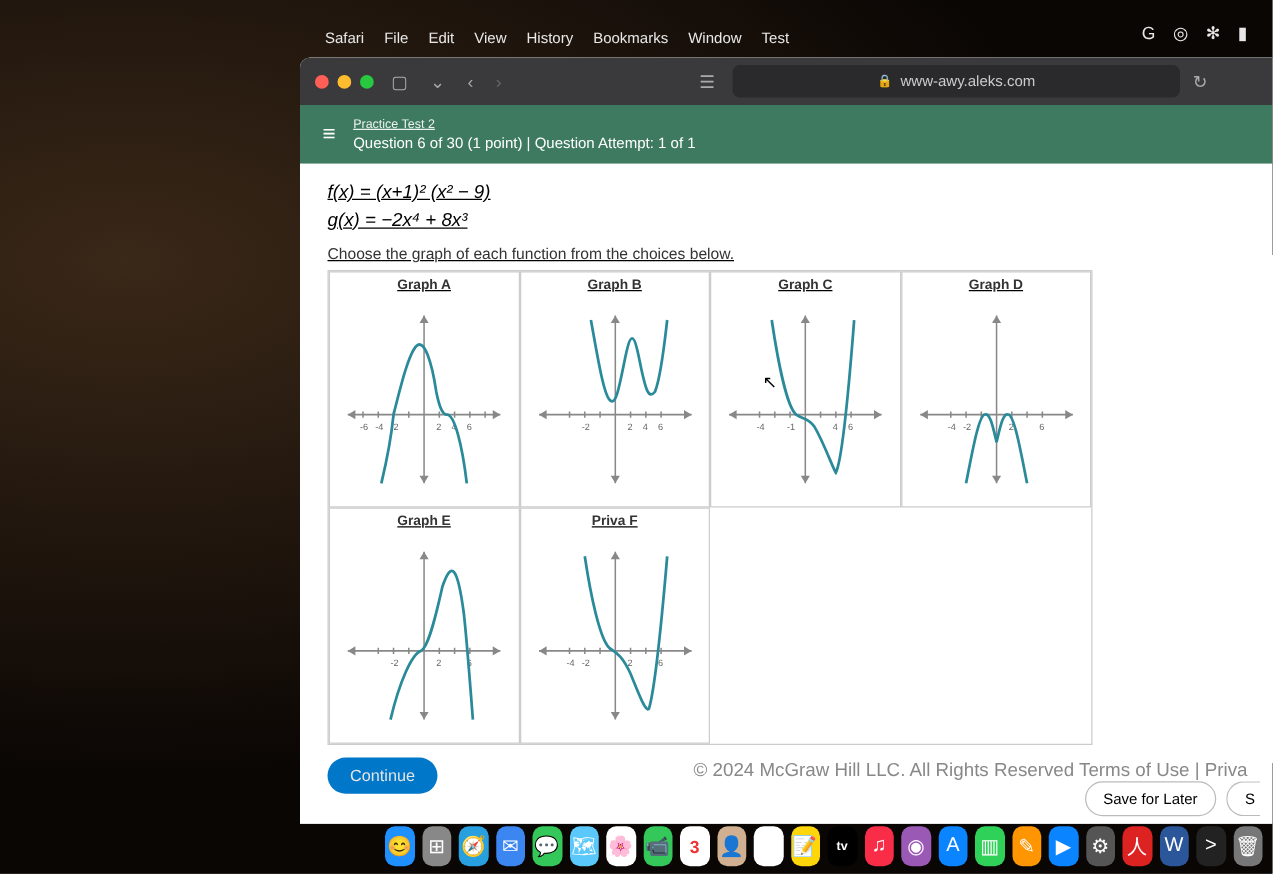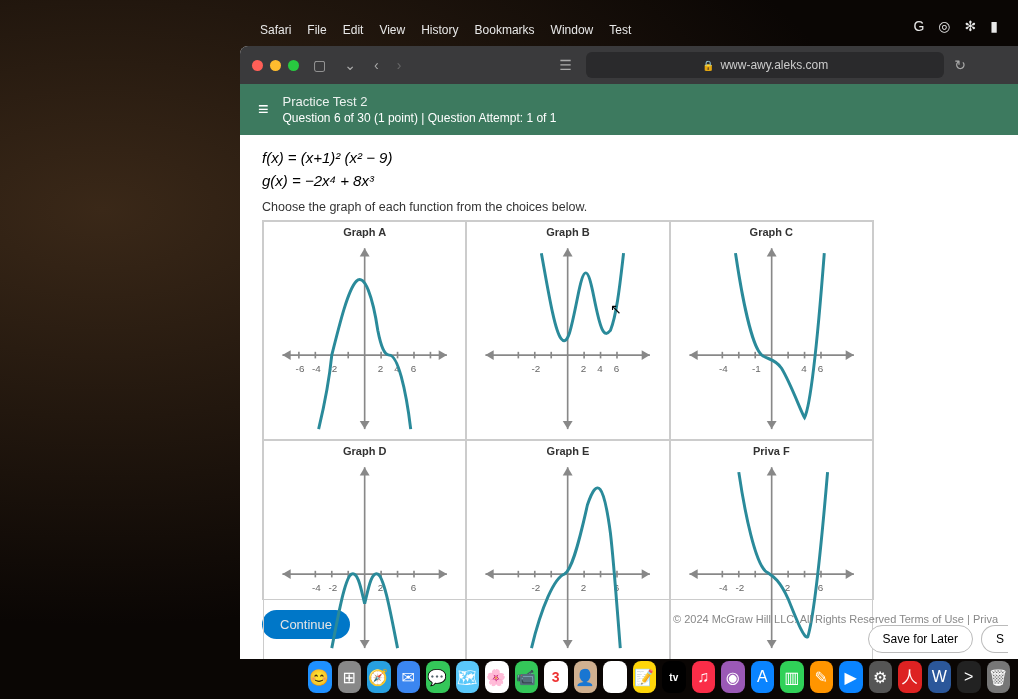--- a/index.html
+++ b/index.html
@@ -12,33 +12,33 @@
 .toolbar { height:38px; background:#3a3a3c; display:flex; align-items:center; padding:0 12px; gap:10px; flex-shrink:0;}
 .traffic { display:flex; gap:7px; }
 .dot { width:11px; height:11px; border-radius:50%; }
 .dot.red{background:#ff5f57;} .dot.yellow{background:#febc2e;} .dot.green{background:#28c840;}
 .tb-btn { color:#aaa; font-size:14px; padding:0 4px;}
 .addr { flex:1; max-width:420px; margin:0 auto; background:#2a2a2c; border-radius:6px; height:26px; display:flex; align-items:center; justify-content:center; gap:6px; color:#ccc; font-size:12px;}
 .lock{font-size:10px;}
 .reload{ color:#aaa; font-size:14px; margin-left:auto; padding-right:40px;}
 .aleks-header { background:#3d7a5f; color:#fff; padding:10px 18px; display:flex; align-items:center; gap:14px; flex-shrink:0;}
 .hamburger { font-size:18px;}
-.ah-text .t1{ font-size:13px; opacity:.9;}
+.ah-text .t1{ font-size:10px; opacity:.9;text-decoration:underline;}
 .ah-text .t2{ font-size:12px; margin-top:2px;}
-.content { flex:1; background:#fff; padding:12px 7px 4px 22px; overflow:hidden; position:relative;}
+.content { flex:1; background:#fff; padding:12px 7px 4px 22px; overflow:hidden; position:relative;text-decoration:underline;}
 .math { font-family:'Times New Roman', serif; font-size:15px; font-style:italic; line-height:1.5; margin-bottom:8px;}
 .instr { font-size:12.5px; color:#333; margin-bottom:6px;}
-.grid { display:grid; grid-template-columns:repeat(3,1fr); grid-template-rows:repeat(2,1fr); border:1px solid #ccc; width:612px; height:380px;}
+.grid { display:grid; grid-template-columns:repeat(4,1fr); grid-template-rows:repeat(2,1fr); border:1px solid #ccc; width:612px; height:380px;}
 .cell { border:1px solid #ccc; display:flex; flex-direction:column; align-items:center; padding:4px 2px 2px 2px; position:relative;}
 .cell-title { font-size:11px; font-weight:bold; color:#333; margin-bottom:2px;}
 .plot { flex:1; width:100%; }
 .continue { margin-top:10px; background:#0077c8; color:#e5e5e5; border:none; border-radius:16px; padding:7px 18px; font-size:13px;}
 .footer { position:absolute; bottom:6px; left:22px; right:10px; display:flex; align-items:flex-start; justify-content:flex-end; font-size:11px; color:#555; gap:8px;}
 .save-btn { background:#fff; border:1px solid #bbb; border-radius:16px; padding:6px 14px; font-size:12px;}
-.copyright { position:absolute; bottom:34px; right:20px; font-size:11px; color:#888; }
+.copyright { position:absolute; bottom:34px; right:20px; font-size:15px; color:#888; }
 .dock { position:absolute; bottom:2px; left:300px; right:0; height:40px; display:flex; align-items:center; gap:6px; padding:0 8px;}
 .dock-item { width:32px; height:32px; border-radius:8px; display:flex; align-items:center; justify-content:center; font-size:16px; color:#fff;}
 .cursor { position:absolute; pointer-events:none; font-size:14px; color:#000;}
 svg .axis{ stroke:#888; stroke-width:1;}
 svg .tick{ stroke:#888; stroke-width:1;}
 svg .curve{ stroke:#2a8a9a; stroke-width:1.8; fill:none;}
 svg .arrow{ fill:#888;}
 svg text{ font-size:6px; fill:#666; font-family:Arial;}
 </style>
 </head>

